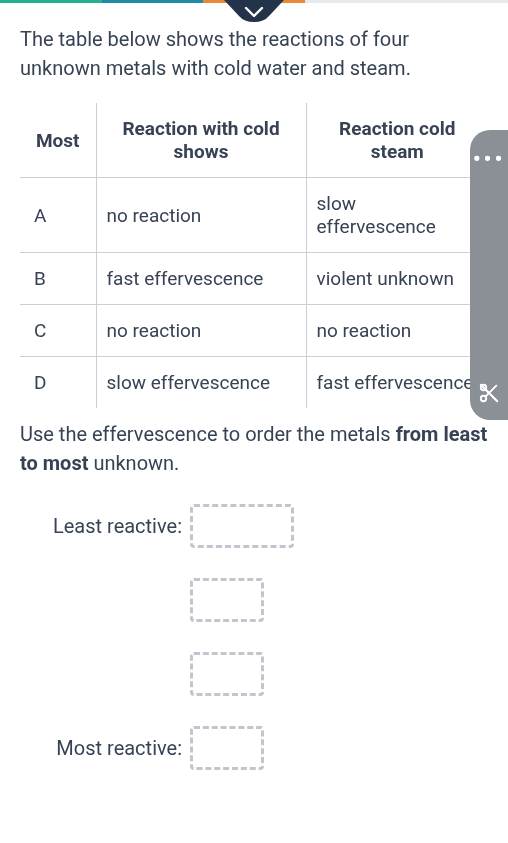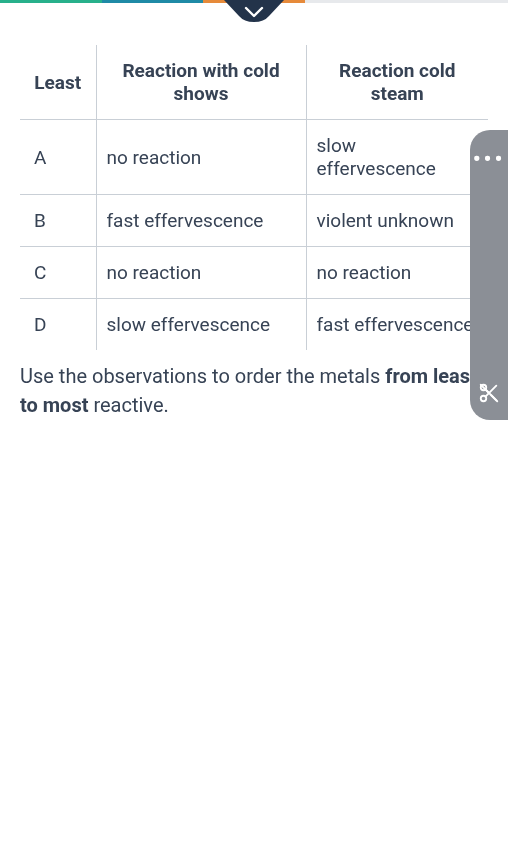--- a/index.html
+++ b/index.html
@@ -131,25 +131,26 @@
   <div class="seg" style="background:#e7e9ec"></div>
 </div>
 <div class="notch">
   <svg viewBox="0 0 60 22">
     <path d="M0 0 H60 L45 16 Q40 22 30 22 Q20 22 15 16 Z" fill="#23334a"></path>
     <path d="M22 8 L30 16 L38 8" fill="none" stroke="#fff" stroke-width="2.4" stroke-linecap="round" stroke-linejoin="round"></path>
   </svg>
 </div>
 
 <div class="content">
+  <p class="intro">The table below shows the reactions of four unknown metals with cold water and steam.</p>
 
   <table class="data">
     <thead>
       <tr>
-        <th class="col-metal">Least</th>
+        <th class="col-metal">Most</th>
         <th class="col-cw">Reaction with cold shows</th>
         <th>Reaction cold steam</th>
       </tr>
     </thead>
     <tbody>
       <tr>
         <td class="metal">A</td>
         <td class="reac">no reaction</td>
         <td class="reac">slow effervescence</td>
       </tr>
@@ -165,23 +166,41 @@
       </tr>
       <tr>
         <td class="metal">D</td>
         <td class="reac">slow effervescence</td>
         <td class="reac">fast effervescence</td>
       </tr>
     </tbody>
   </table>
 
   <p class="instruction">
-    <span>Use the observations to order the metals </span><b>from least to most</b><span> reactive.</span>
+    <span>Use the effervescence to order the metals </span><b>from least to most</b><span> unknown.</span>
   </p>
 
+  <div class="order-area">
+    <div class="order-row">
+      <div class="label">Least reactive:</div>
+      <div class="dropzone"></div>
+    </div>
+    <div class="order-row">
+      <div class="label"></div>
+      <div class="dropzone small"></div>
+    </div>
+    <div class="order-row">
+      <div class="label"></div>
+      <div class="dropzone small"></div>
+    </div>
+    <div class="order-row" style="margin-bottom:0">
+      <div class="label">Most reactive:</div>
+      <div class="dropzone small"></div>
+    </div>
+  </div>
 </div>
 
 <div class="side-handle">
   <div class="dots">•••</div>
   <div class="scissors">
     <svg viewBox="0 0 24 24" fill="none" stroke="#ffffff" stroke-width="2" stroke-linecap="round" stroke-linejoin="round">
       <circle cx="6" cy="6" r="3"></circle>
       <circle cx="6" cy="18" r="3"></circle>
       <line x1="20" y1="4" x2="8.12" y2="15.88"></line>
       <line x1="14.47" y1="14.48" x2="20" y2="20"></line>

